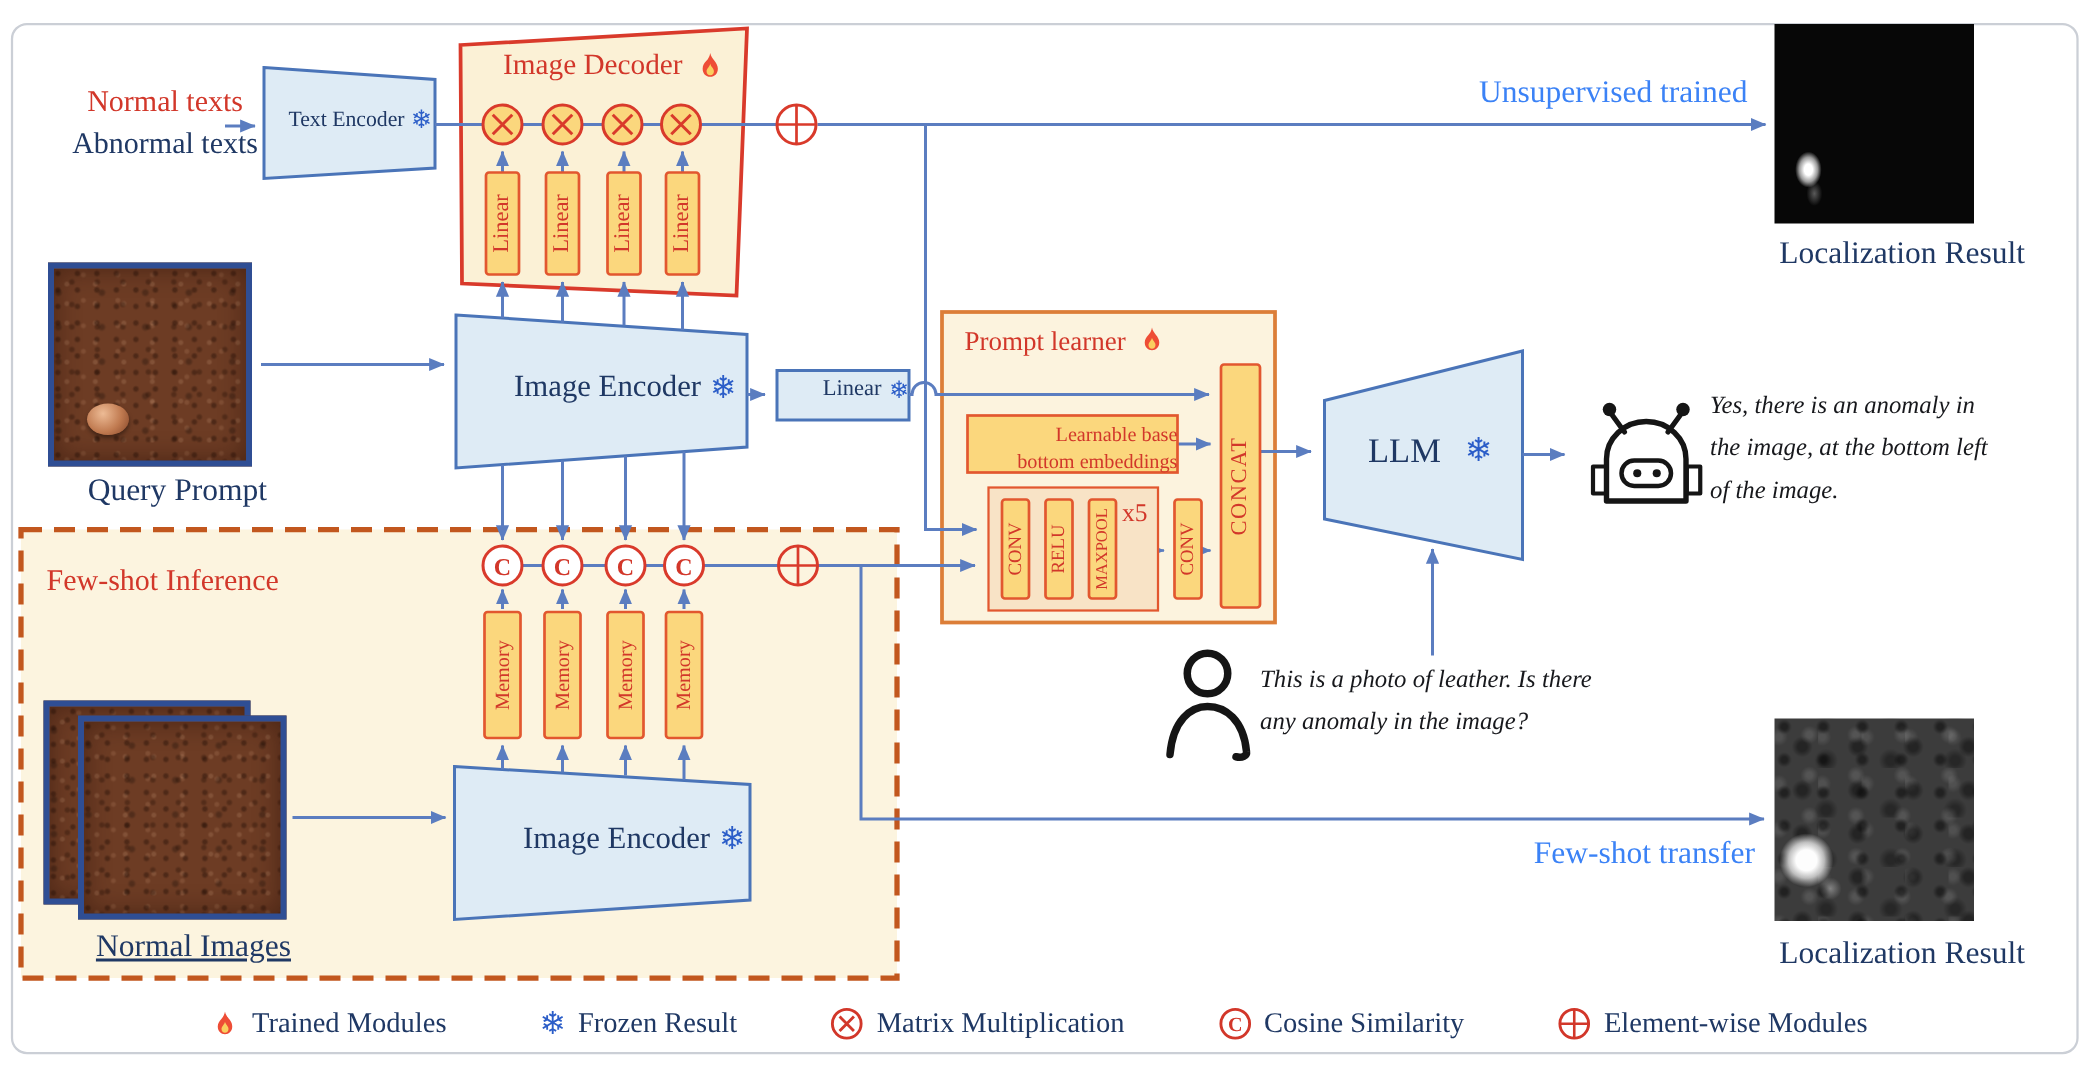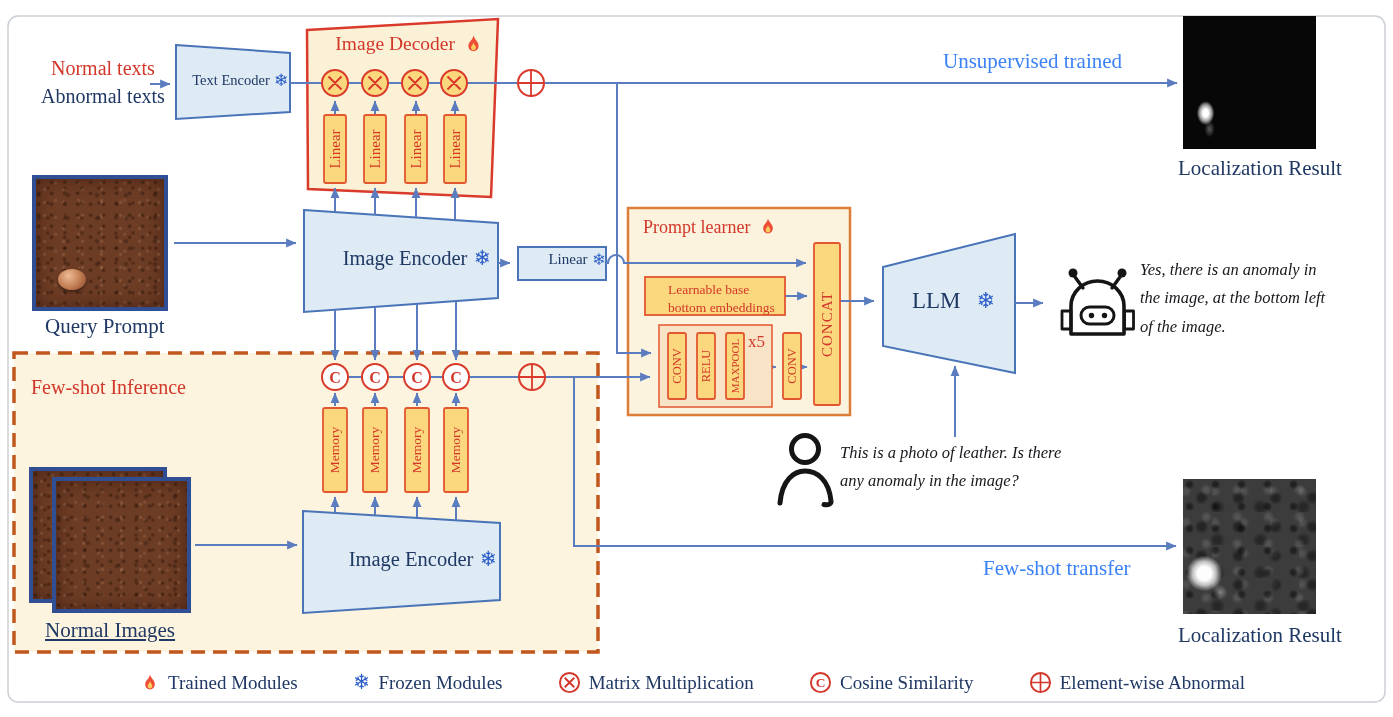--- a/index.html
+++ b/index.html
@@ -2,21 +2,21 @@
 <html><head>
 <meta charset="utf-8">
 <style>
   html,body{margin:0;padding:0;background:#ffffff;}
   #canvas{position:relative;width:1393px;height:717px;background:#ffffff;overflow:hidden;
           font-family:"Liberation Serif","DejaVu Serif",serif;}
   #shapes{position:absolute;left:0;top:0;z-index:1;}
   .lbl{position:absolute;z-index:3;color:#1F3864;line-height:1.15;}
   .red{color:#D2372A;}
   .dark{color:#3b82f6;}
-  .center{text-align:left;margin-left:23px;}
+  .center{text-align:right;}
   .flexc{display:flex;align-items:center;justify-content:flex-end;}
   .vlabel{position:absolute;z-index:3;transform:translate(-50%,-50%) rotate(-90deg);
           white-space:nowrap;color:#D2372A;font-family:"Liberation Serif",serif;}
   .snow{color:#2B5DC8;font-family:"DejaVu Sans",sans-serif;font-weight:bold;line-height:1;}
   .msg{white-space:pre-line;font-style:italic;color:#17181C;}
   .img{position:absolute;z-index:2;box-sizing:border-box;}
   .leather{background-color:#6d3c24;border:4px solid #2F4E94;
     background-image:
       radial-gradient(circle at 20% 30%, rgba(20,5,0,.35) 1px, transparent 2.5px),
       radial-gradient(circle at 70% 60%, rgba(25,8,0,.3) 1px, transparent 2.5px),
@@ -278,38 +278,38 @@
 
 <div id="legend">
   <div class="legend-item">
     <svg class="flame" width="20" height="22" viewBox="0 0 24 24">
           <use href="#flame-sym"></use>
         </svg>
     <span>Trained Modules</span>
   </div>
   <div class="legend-item">
     <span class="snow" style="font-size:21px;">❄</span>
-    <span>Frozen Modules</span>
+    <span>Frozen Result</span>
   </div>
   <div class="legend-item">
     <svg width="23" height="23" viewBox="0 0 24 24">
       <circle cx="12" cy="12" r="10" fill="#ffffff" stroke="#D2372A" stroke-width="2"></circle>
       <path d="M7 7 L17 17 M7 17 L17 7" stroke="#D2372A" stroke-width="2"></path>
     </svg>
     <span>Matrix Multiplication</span>
   </div>
   <div class="legend-item">
     <svg width="23" height="23" viewBox="0 0 24 24">
       <circle cx="12" cy="12" r="10" fill="#ffffff" stroke="#D2372A" stroke-width="2"></circle>
       <text x="12" y="17" text-anchor="middle" font-size="14" font-weight="bold" font-family="Liberation Serif, serif" fill="#D2372A">C</text>
     </svg>
     <span>Cosine Similarity</span>
   </div>
   <div class="legend-item">
     <svg width="23" height="23" viewBox="0 0 24 24">
       <circle cx="12" cy="12" r="10" fill="#ffffff" stroke="#D2372A" stroke-width="2"></circle>
       <path d="M2 12 H22 M12 2 V22" stroke="#D2372A" stroke-width="1.8"></path>
     </svg>
-    <span>Element-wise Abnormal</span>
+    <span>Element-wise Modules</span>
   </div>
 </div>
 
 </div>
 
 </body></html>

